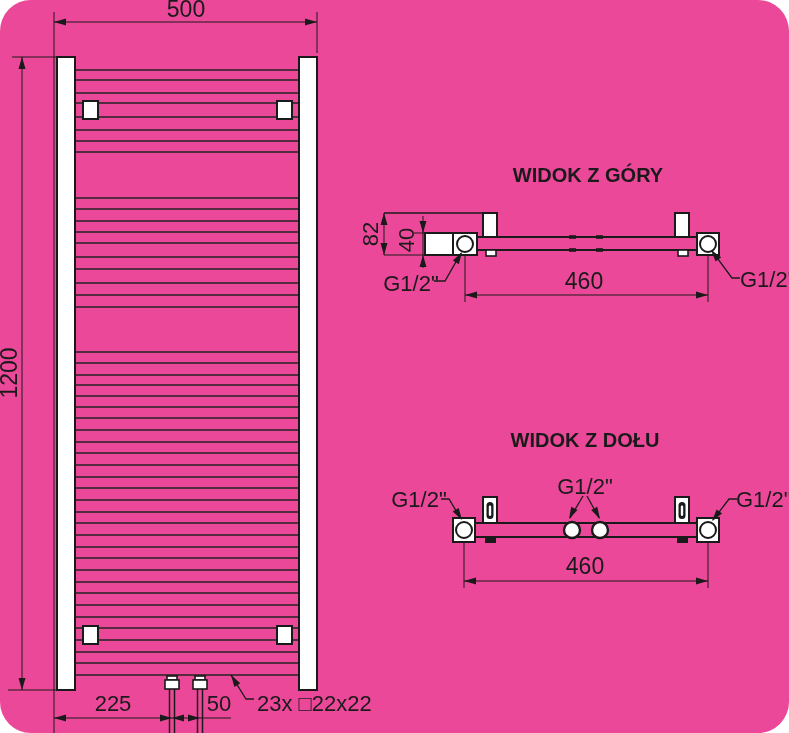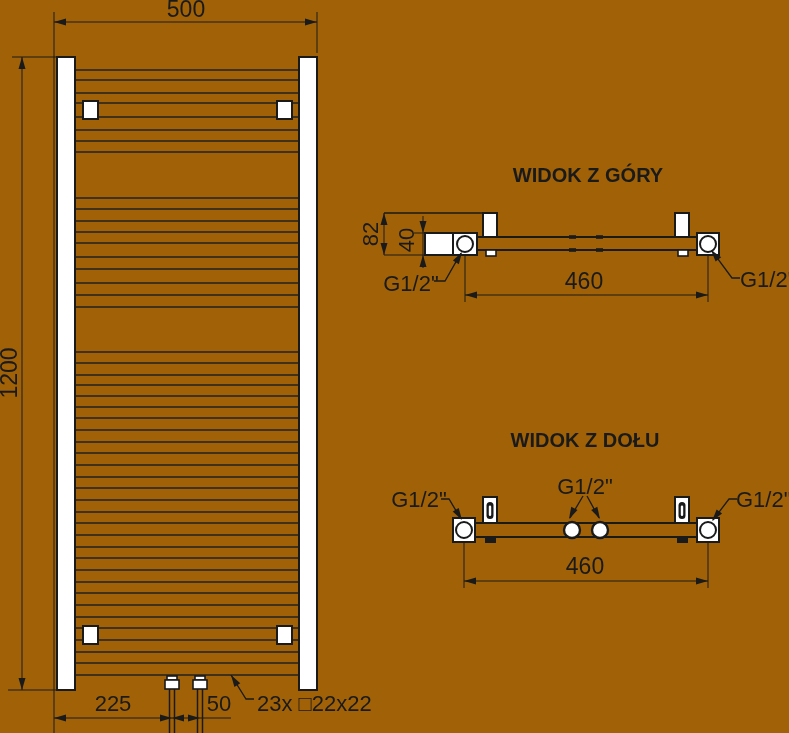--- a/index.html
+++ b/index.html
@@ -1,16 +1,16 @@
 <!DOCTYPE html>
 <html><head>
 <meta charset="utf-8">
 <style>
   html,body{margin:0;padding:0;background:#fff;}
-  .page{position:relative;width:789px;height:733px;background:#a16207;overflow:hidden;}
+  .page{position:relative;width:789px;height:733px;background:#ec4899;overflow:hidden;border-radius:31px;}
   svg{display:block;}
   svg text{font-family:"Liberation Sans", sans-serif;fill:#1a1a1a;}
   .dim{font-size:22px;}
   .dim-lg{font-size:23px;}
   .vtitle{font-size:20px;font-weight:bold;}
   .outline{fill:#ffffff;stroke:#1a1a1a;stroke-width:2;}
   .outline-thin{fill:#ffffff;stroke:#1a1a1a;stroke-width:1.6;}
   .solid{fill:#1a1a1a;stroke:none;}
   .slot-inner{fill:#ffffff;stroke:none;}
   .dimline{stroke:#1a1a1a;stroke-width:1;fill:none;}

